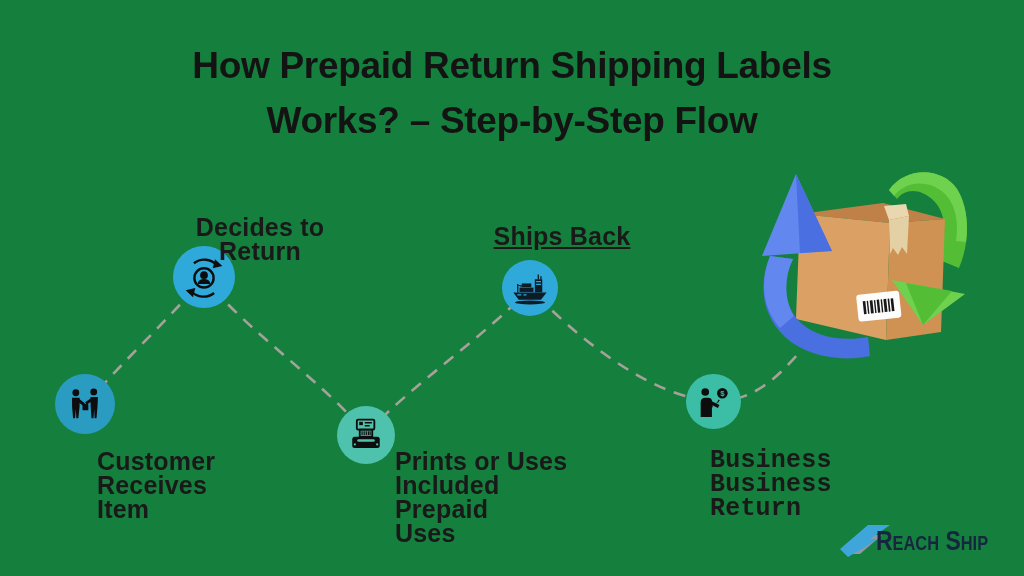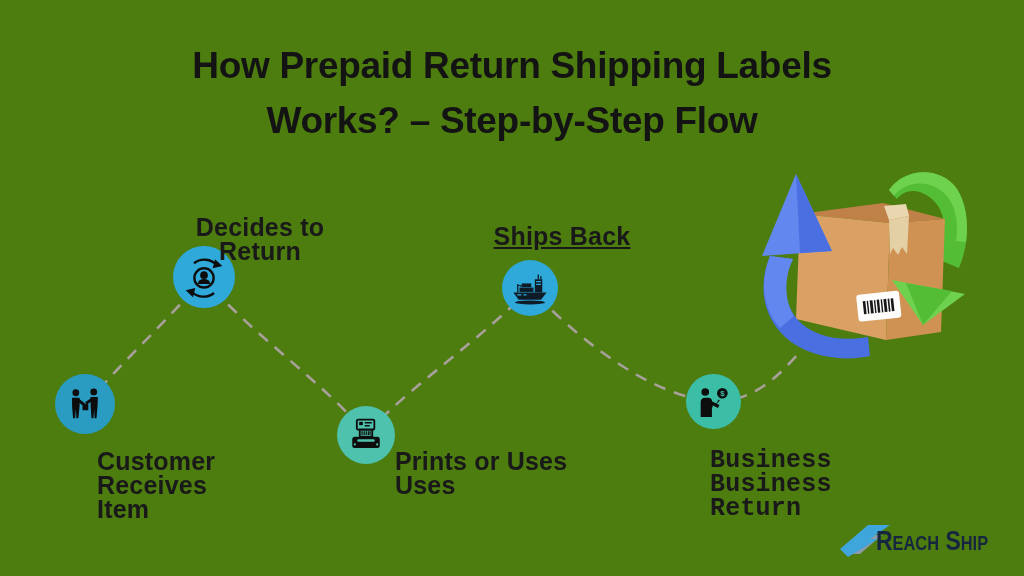--- a/index.html
+++ b/index.html
@@ -1,20 +1,20 @@
 <!DOCTYPE html>
 <html><head>
 <meta charset="utf-8">
 <style>
   * { margin:0; padding:0; box-sizing:border-box; }
   html,body { width:1024px; height:576px; }
   body { font-family:"Liberation Sans", sans-serif; }
   .canvas {
     position:relative; width:1024px; height:576px;
-    background:#4d7c0f; overflow:hidden;
+    background:#15803d; overflow:hidden;
   }
   .title {
     position:absolute; left:0; right:0; top:38px;
     text-align:center; color:#131313;
     font-size:37px; font-weight:700; line-height:55px;
     letter-spacing:-0.3px;
   }
   .title span { display:block; }
   .flowline { position:absolute; left:0; top:0; z-index:1; }
   .circle {
@@ -139,20 +139,21 @@
 
   <div class="label l1">
     <div>Customer Receives</div>
     <div>Item</div>
   </div>
   <div class="label l2">
     <div>Decides to Return</div>
   </div>
   <div class="label l3">
     <div>Prints or Uses</div>
+    <div>Included Prepaid</div>
     <div>Uses</div>
   </div>
   <div class="label l4">
     <div>Ships Back</div>
   </div>
   <div class="label l5">
     <div>Business</div>
     <div>Business Return</div>
   </div>
 

